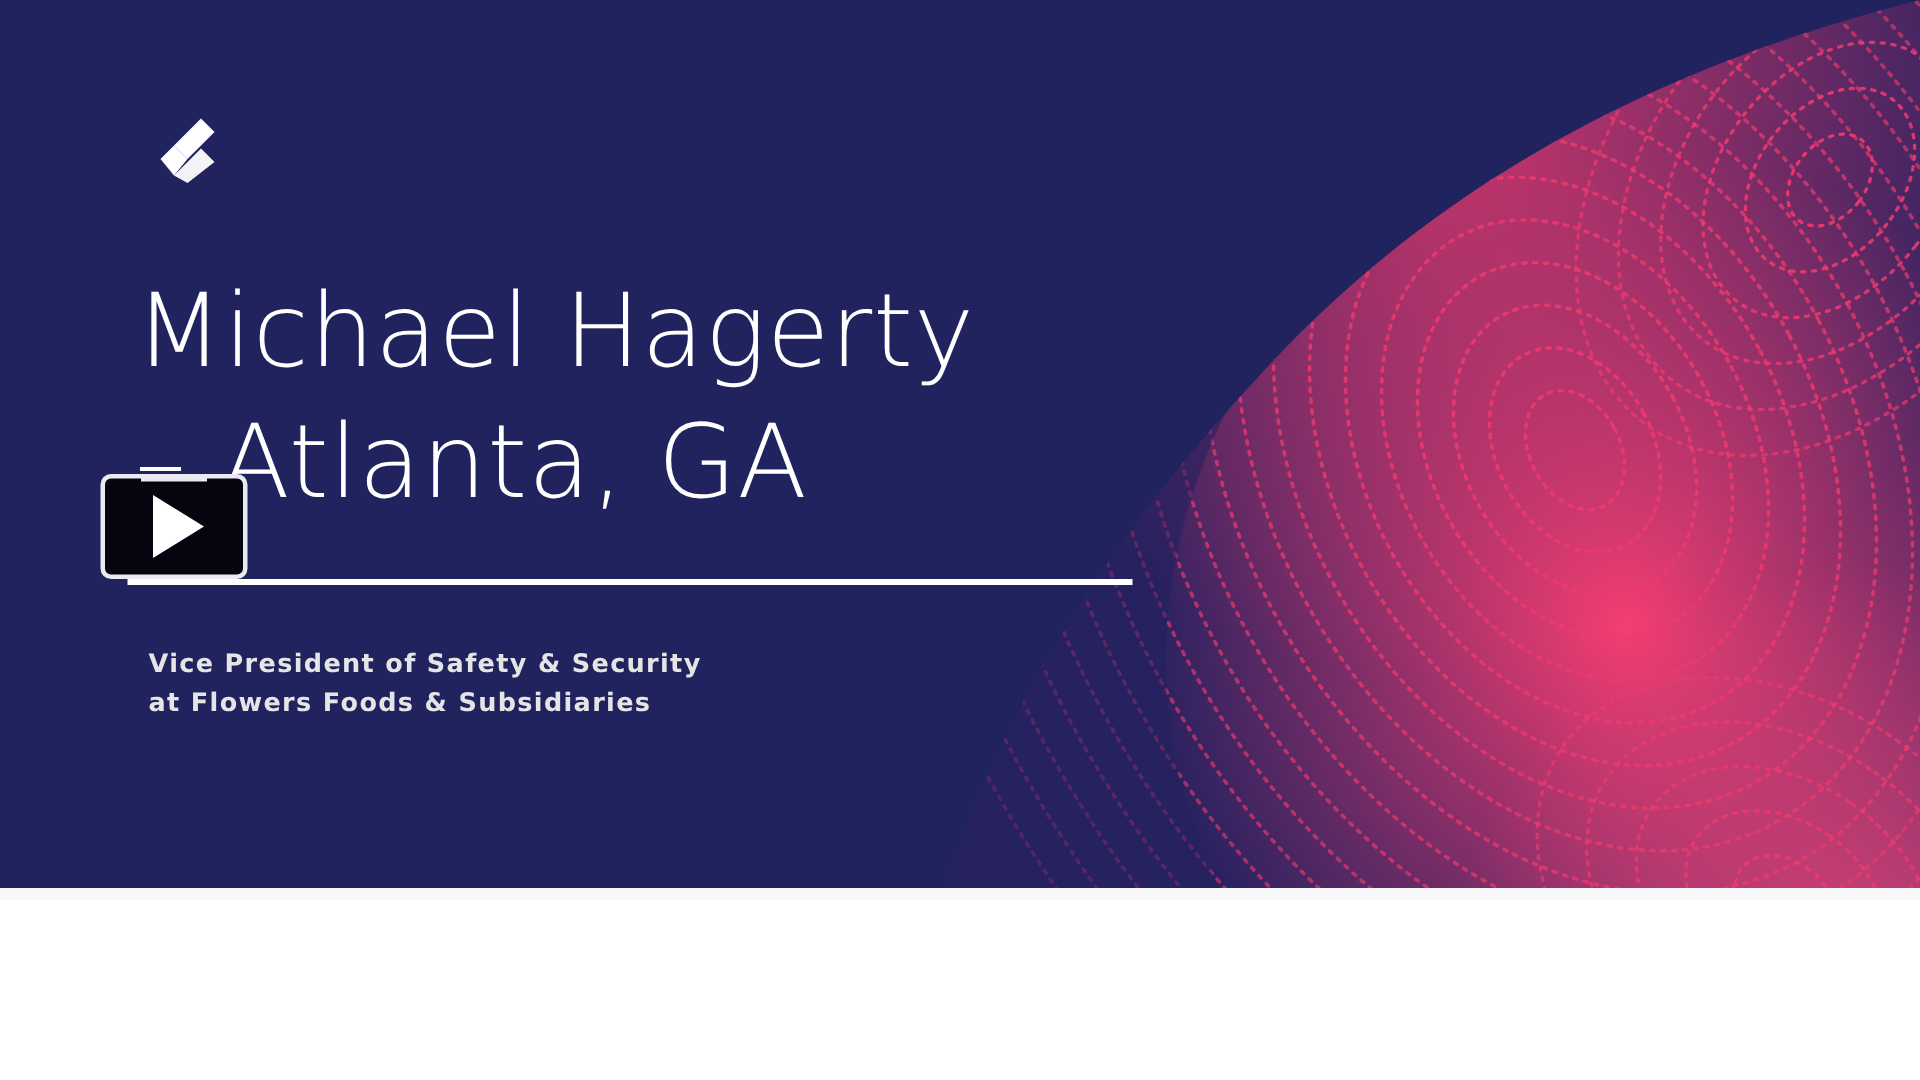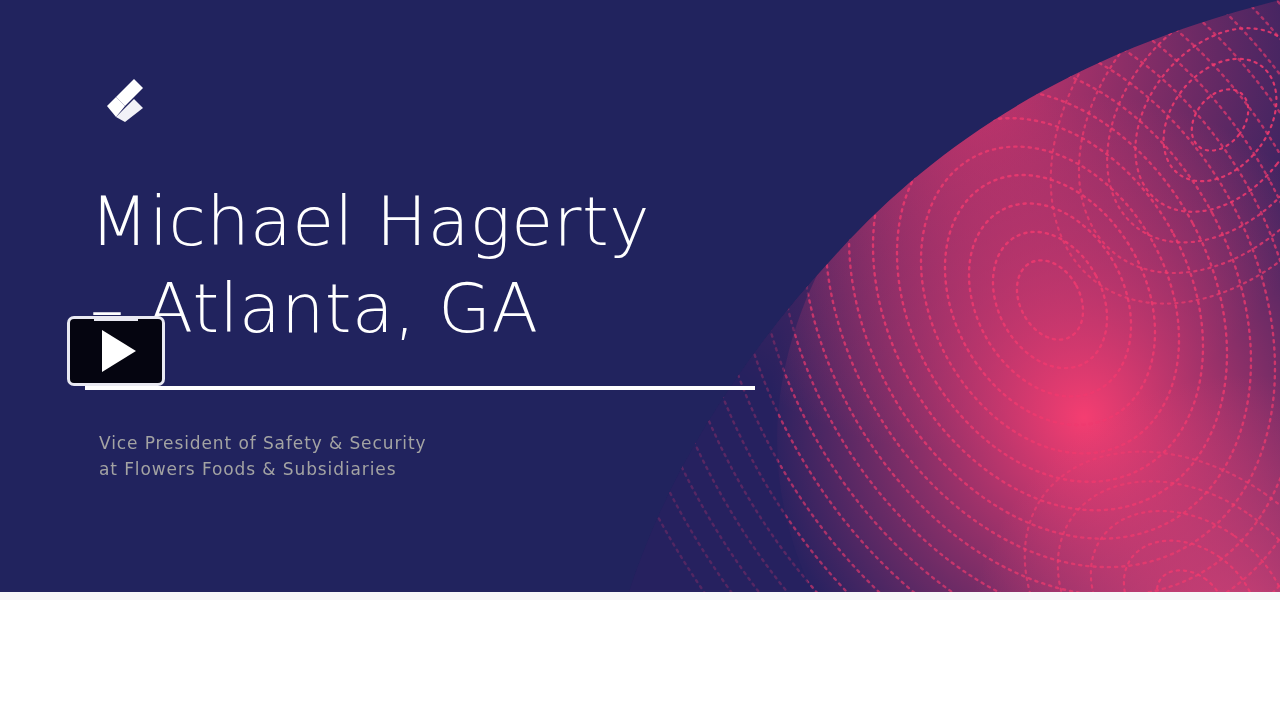--- a/index.html
+++ b/index.html
@@ -89,23 +89,23 @@
     height: 4px;
     background: #ffffff;
     z-index: 15;
   }
 
   #slide-subtitle {
     position: absolute;
     left: 99px;
     top: 430px;
     margin: 0;
-    color: #a3a3a3;
+    color: #e5e5e5;
     font-size: 17px;
-    font-weight: normal;
+    font-weight: bold;
     line-height: 1.55;
     letter-spacing: 0.9px;
     white-space: pre-line;
     z-index: 15;
     font-family: "DejaVu Sans", "Liberation Sans", sans-serif;
   }
 
   
   #video-play-overlay {
     position: absolute;

